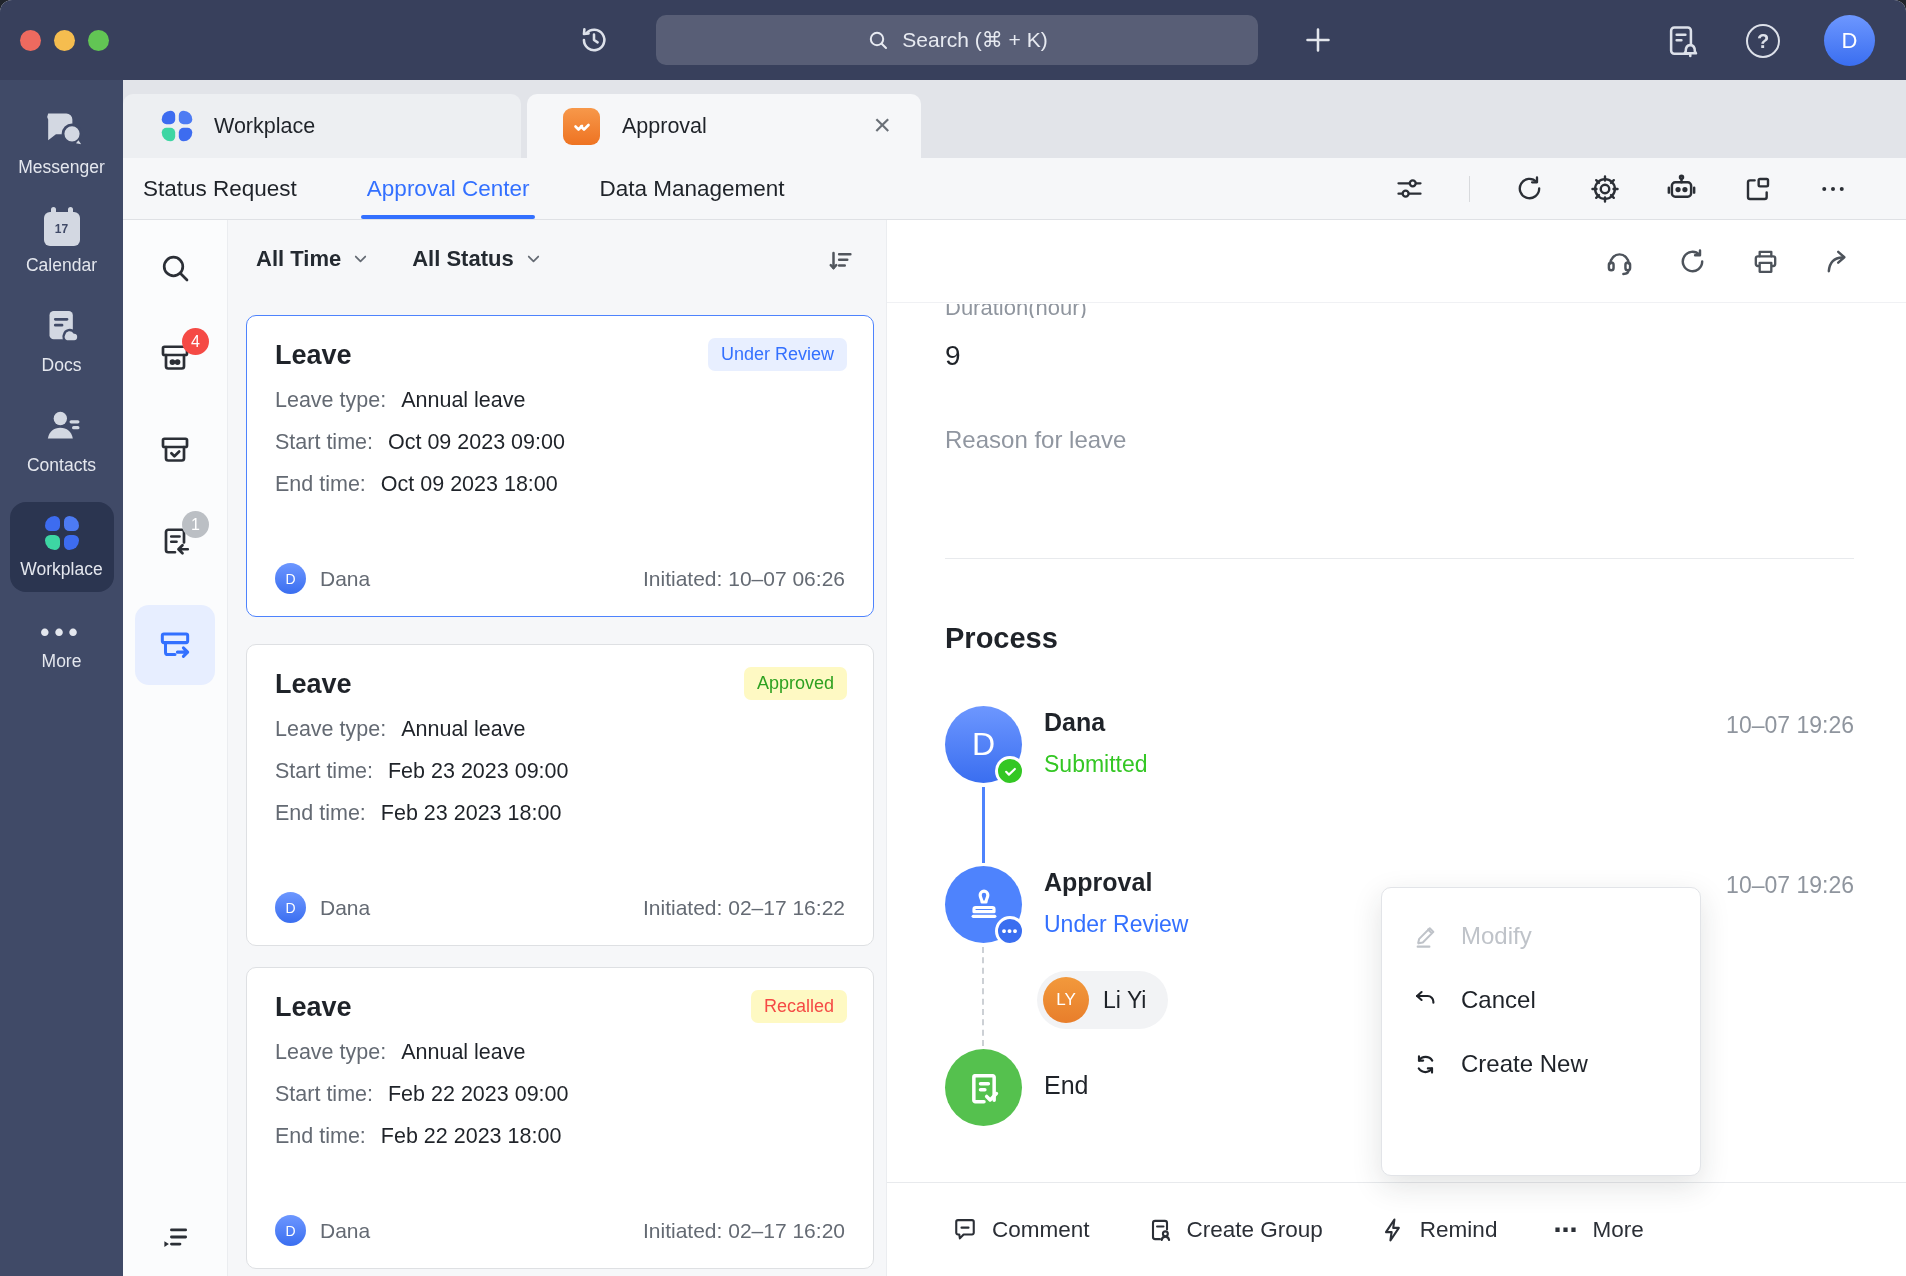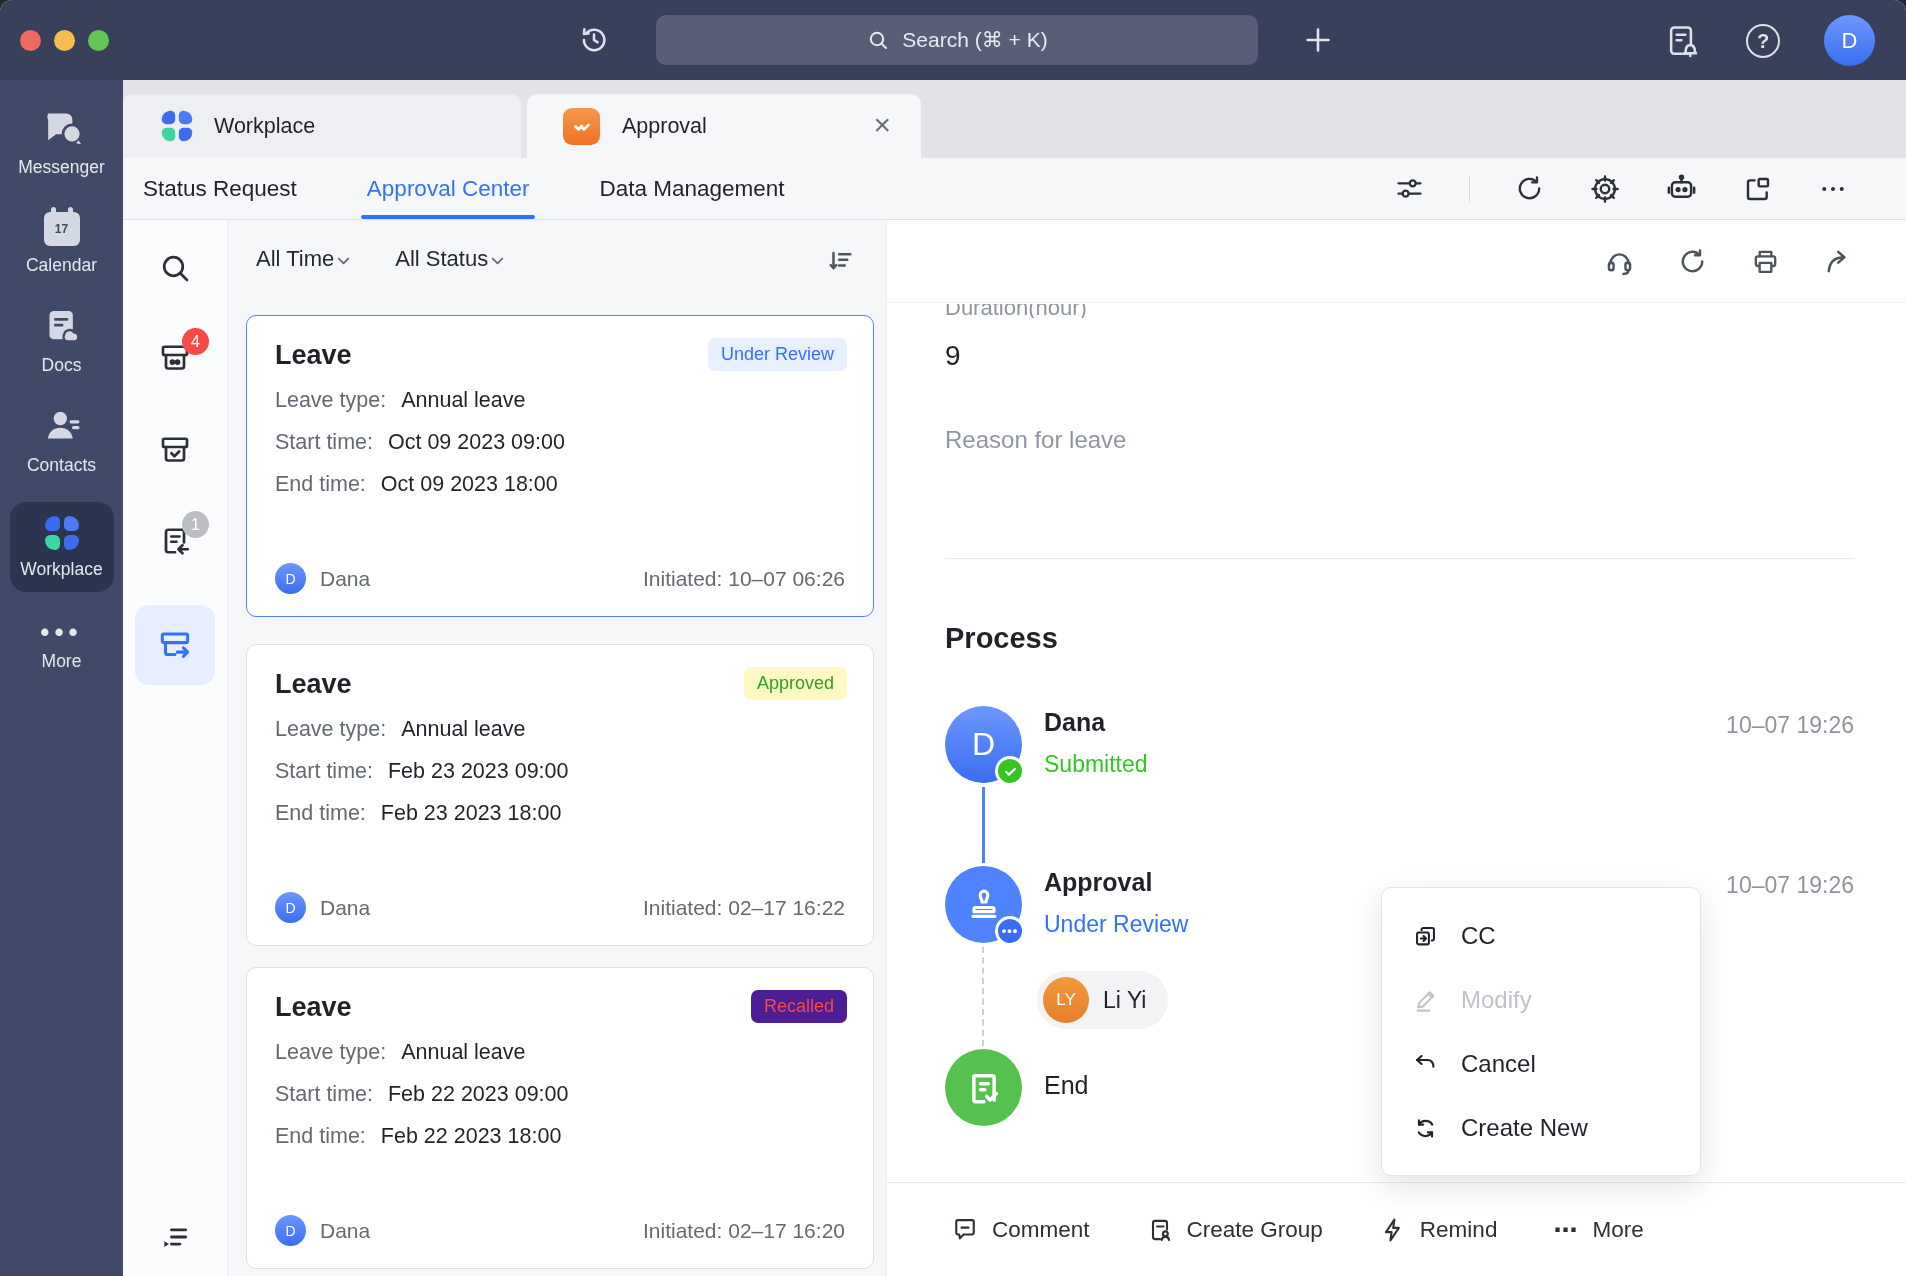--- a/index.html
+++ b/index.html
@@ -70,32 +70,32 @@
   .rail-item { position:absolute; left:50%; transform:translateX(-50%); color:#2b2f36; }
   .rail-badge { position:absolute; top:-12px; right:-16px; min-width:27px; height:27px; border-radius:14px;
                 color:#fff; font-size:16px; display:flex; align-items:center; justify-content:center; padding:0 6px; }
   .badge-red{ background:#f54a45; } .badge-gray{ background:#bbbfc4; }
   .rail-active { position:absolute; left:12px; top:385px; width:80px; height:80px; background:#e7eeff; border-radius:14px;
                  display:flex; align-items:center; justify-content:center; color:#3370ff; }
 
   
   .listpanel { position:absolute; left:228px; top:220px; width:658px; height:1056px; background:#f6f7f9; }
   .filters { position:absolute; left:28px; top:26px; display:flex; gap:42px; align-items:center; }
-  .filter { display:flex; align-items:center; font-size:22px; font-weight:400; color:#242a31; }
+  .filter { display:flex; align-items:flex-start; gap:10px; font-size:22px; font-weight:700; color:#242a31; }
   .filter .chev { color:#646a73; margin-top:3px; }
   .sort-btn { position:absolute; right:30px; top:26px; color:#51565d; }
   .card { position:absolute; left:18px; width:628px; height:302px; background:#fff; border:1px solid #dee0e3;
           border-radius:10px; padding:24px 28px; }
   .card.selected { border:1.6px solid #4e83fd; }
   .card-1{ top:95px; } .card-2{ top:424px; } .card-3{ top:747px; }
   .card-title { font-size:27px; font-weight:700; color:#1f2329; }
   .card-badge { position:absolute; top:22px; right:26px; font-size:18px; padding:6px 13px; border-radius:7px; }
   .st-review { color:#3370ff; background:#e8efff; }
   .st-approved { color:#2ea121; background:#fef9c3; }
-  .st-recalled { color:#f54a45; background:#4c1d95; }
+  .st-recalled { color:#f54a45; background:#fef9c3; }
   .card-row { margin-top:17px; font-size:21.5px; }
   .card-row .f-label { color:#646a73; margin-right:15px; }
   .card-row .f-value { color:#1f2329; }
   .card-foot { position:absolute; left:28px; right:28px; bottom:22px; display:flex; align-items:center; }
   .mini-avatar { width:31px; height:31px; border-radius:50%; background:linear-gradient(180deg,#6d97ff,#3a6ef0);
                  color:#fff; font-size:14px; display:flex; align-items:center; justify-content:center; margin-right:14px; }
   .owner { font-size:21px; color:#646a73; }
   .initiated { margin-left:auto; font-size:21px; color:#646a73; }
 
   
@@ -519,28 +519,20 @@
         <span>Remind</span>
       </span>
       <span class="action">
         <span class="dots3">⋯</span>
         <span>More</span>
       </span>
     </div>
   </div>
 
   <div class="ctx-menu">
-    <div class="ctx-item">
-      <svg class="ic" width="27" height="27" viewBox="0 0 24 24" fill="none" stroke="currentColor" stroke-width="1.8" stroke-linecap="round" stroke-linejoin="round">
-        <path d="M8.5 6.5V6a1.5 1.5 0 0 1 1.5-1.5h8A1.5 1.5 0 0 1 19.5 6v8a1.5 1.5 0 0 1-1.5 1.5h-.5"></path>
-        <rect x="4.5" y="8.5" width="10.5" height="10.5" rx="1.5"></rect>
-          <path d="M7.8 13.8h4.7M10.3 11.6l2.2 2.2-2.2 2.2"></path>
-      </svg>
-      <span>CC</span>
-    </div>
     <div class="ctx-item disabled">
       <svg class="ic" width="27" height="27" viewBox="0 0 24 24" fill="none" stroke="currentColor" stroke-width="1.8" stroke-linecap="round" stroke-linejoin="round">
         <path d="M14.2 5.8l3.2 3.2M5.5 17.7l.9-3.6 9.4-9.4 3.2 3.2-9.4 9.4-3.9.8z"></path>
           <path d="M5 21h10.5"></path>
       </svg>
       <span>Modify</span>
     </div>
     <div class="ctx-item">
       <svg class="ic" width="27" height="27" viewBox="0 0 24 24" fill="none" stroke="currentColor" stroke-width="1.9" stroke-linecap="round" stroke-linejoin="round">
         <path d="M8.5 4.5L4.5 8l4 3.5"></path>

